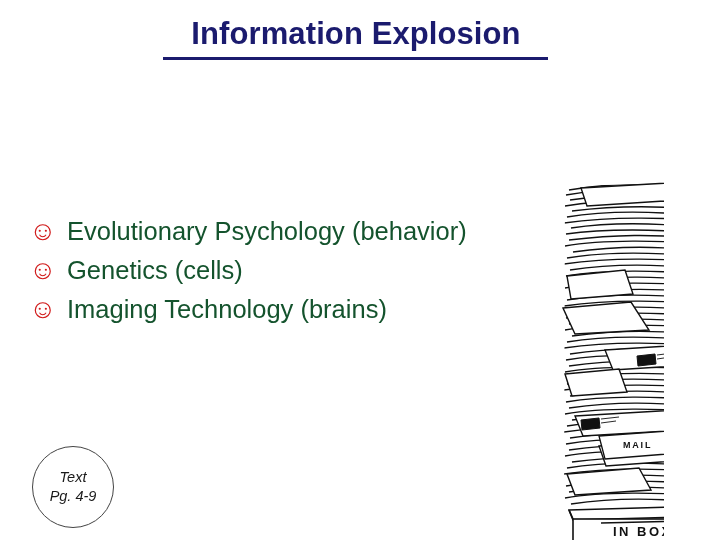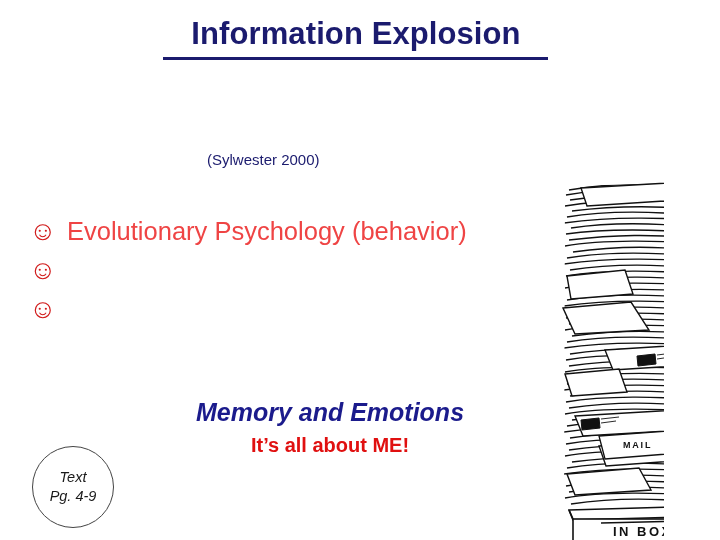--- a/index.html
+++ b/index.html
@@ -75,21 +75,21 @@
     width: 38px;
     flex: 0 0 38px;
     font-size: 27px;
     line-height: 1;
     color: #d11a1a;
     text-align: left;
     padding-left: 1px;
   }
   .bullet-text {
     font-size: 25.5px;
-    color: #ef4444;
+    color: #14532d;
     white-space: nowrap;
   }
 
   
   #closing {
     position: absolute;
     left: 130px;
     top: 398px;
     width: 400px;
     text-align: center;
@@ -142,43 +142,40 @@
   #paper-stack svg { display: block; }
 </style>
 </head>
 <body>
 
 <div id="slide">
 
   <div id="slide-title">Information Explosion</div>
   <div id="title-underline"></div>
 
-  <div id="citation">(Sylwester 2000)</div>
 
   <div id="bullets">
 
     <div class="bullet-row">
       <span class="bullet-mark">☺</span>
       <span class="bullet-text">Evolutionary Psychology (behavior)</span>
     </div>
 
     <div class="bullet-row">
       <span class="bullet-mark">☺</span>
+      <span class="bullet-text">Genetics (cells)</span>
     </div>
 
     <div class="bullet-row">
       <span class="bullet-mark">☺</span>
+      <span class="bullet-text">Imaging Technology (brains)</span>
     </div>
 
   </div>
 
-  <div id="closing">
-    <div id="closing-main">Memory and Emotions</div>
-    <div id="closing-sub">It’s all about ME!</div>
-  </div>
 
   <div id="ref-circle">
     <div class="ref-line">Text</div>
     <div class="ref-line">Pg. 4-9</div>
   </div>
 
   <div id="paper-stack">
     <svg width="159" height="377" viewBox="0 0 159 377" xmlns="http://www.w3.org/2000/svg">
       <defs>
         <clipPath id="stackClip">

